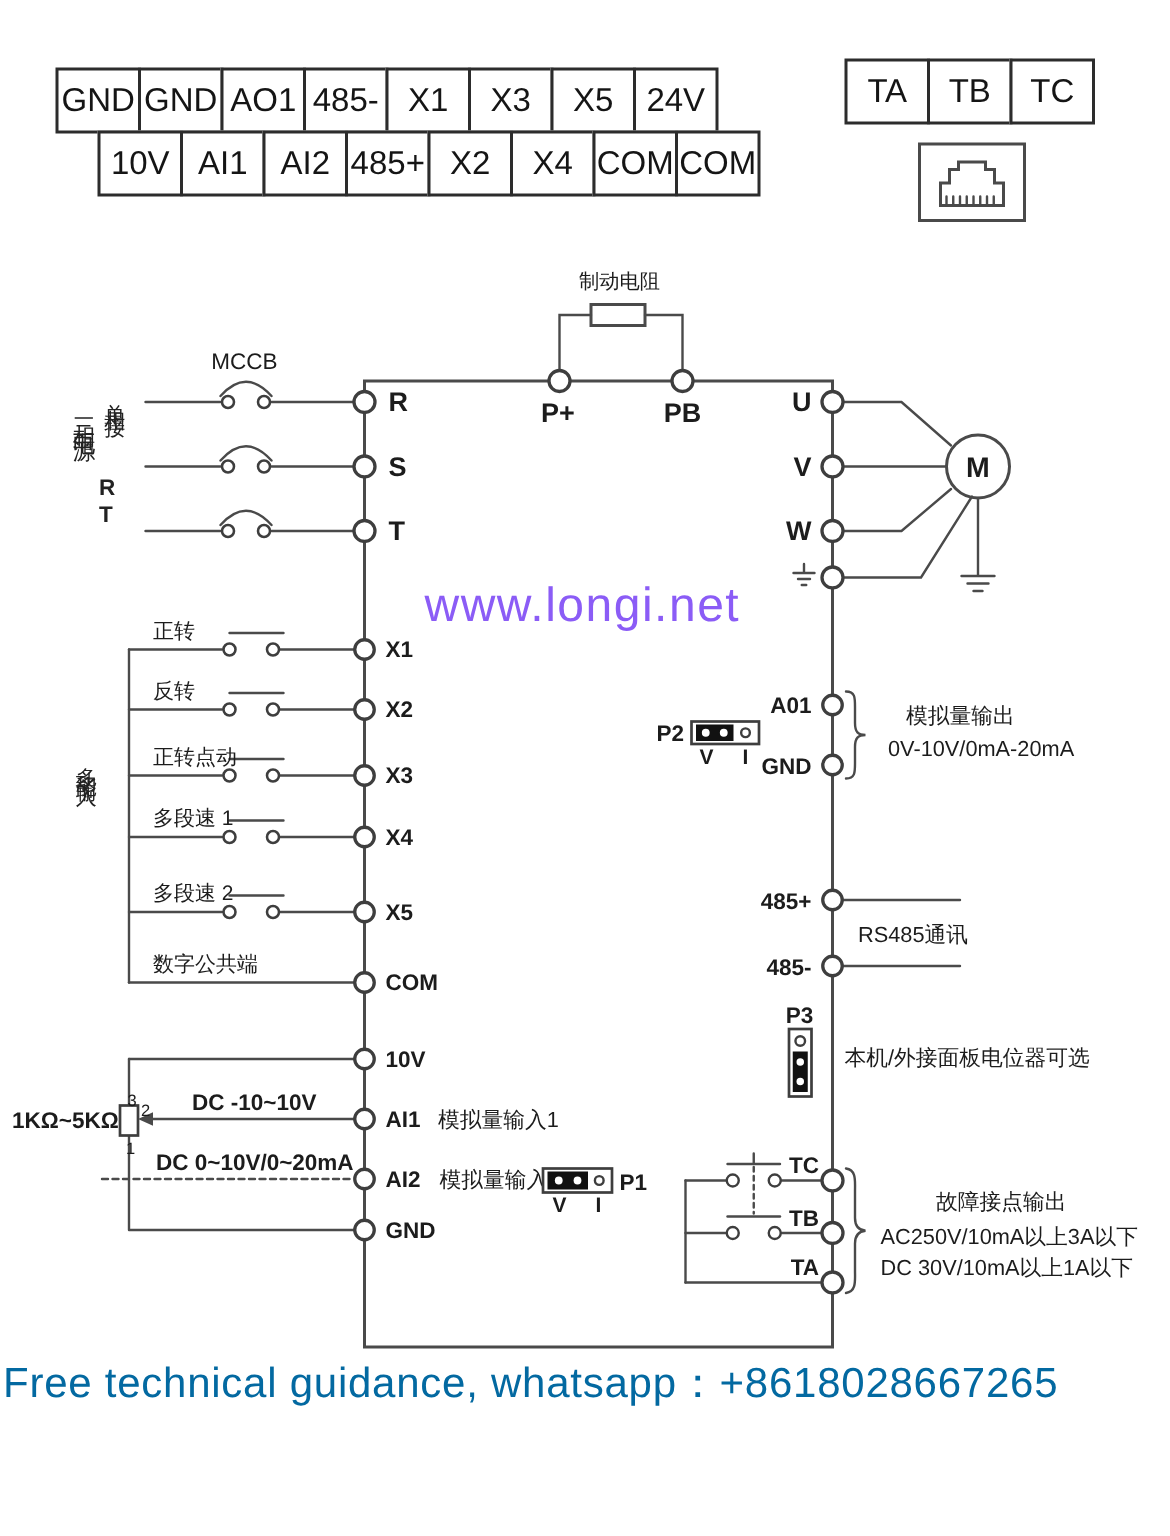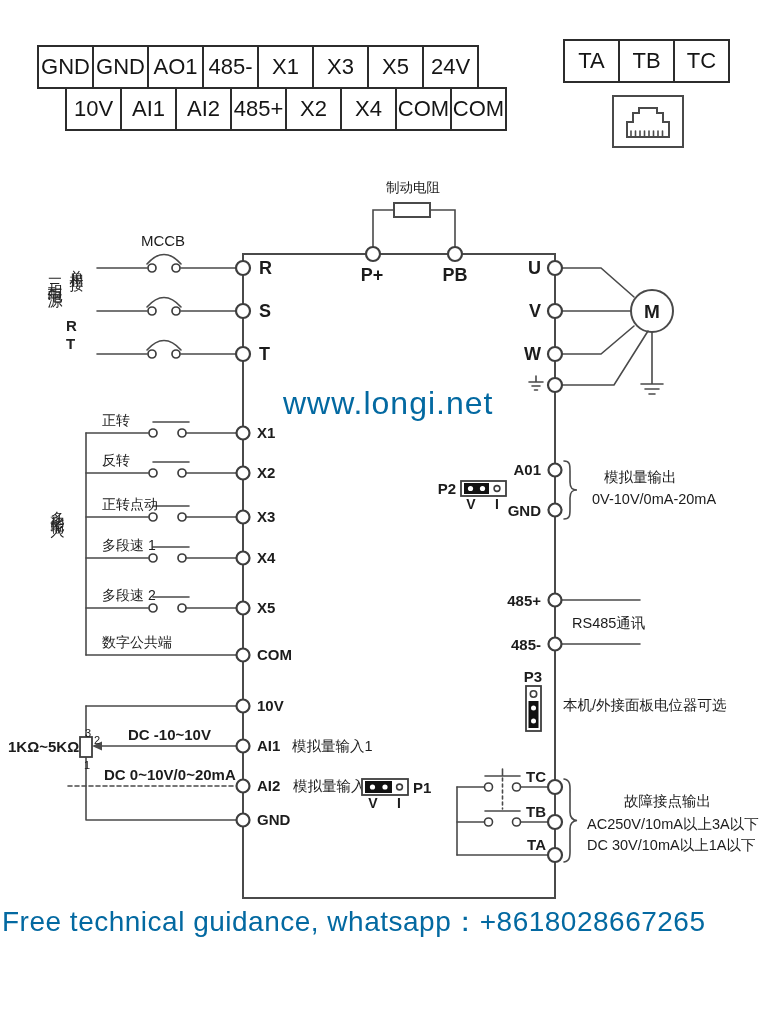--- a/index.html
+++ b/index.html
@@ -10,21 +10,21 @@
   .trow{position:absolute;display:flex;}
   .cell{box-sizing:border-box;width:57px;height:44px;border:2px solid #2c2c2c;margin-left:-2px;
         display:flex;align-items:center;justify-content:center;font-size:22px;color:#151515;
         background:#ffffff;letter-spacing:0;}
   .cell:first-child{margin-left:0;}
   
   .vlab{position:absolute;writing-mode:vertical-rl;text-orientation:upright;
         font-size:15px;letter-spacing:5px;color:#222;}
   .rt{position:absolute;font-size:15px;font-weight:600;line-height:18px;white-space:pre-line;color:#222;}
   
-  .watermark{position:absolute;left:283px;top:385px;font-size:32px;letter-spacing:1px;color:#0369a1;}
+  .watermark{position:absolute;left:283px;top:385px;font-size:32px;letter-spacing:1px;color:#8b5cf6;}
   .footer{position:absolute;left:2px;top:903px;width:778px;font-size:28px;letter-spacing:0.5px;color:#0369a1;white-space:nowrap;}
   
   svg text{font-family:"Liberation Sans", sans-serif;fill:#1c1c1c;}
   .w{stroke:#4a4a4a;stroke-width:1.6;fill:none;stroke-linecap:round;}
   .w2{stroke:#4a4a4a;stroke-width:2;fill:none;}
   .bx{stroke:#4a4a4a;stroke-width:2;fill:none;}
   .tc{stroke:#3e3e3e;stroke-width:2.2;fill:#ffffff;}
   .sc{stroke:#3e3e3e;stroke-width:1.7;fill:#ffffff;}
   .cc{stroke:#3e3e3e;stroke-width:1.6;fill:#ffffff;}
   .jb{fill:#111111;stroke:none;}

